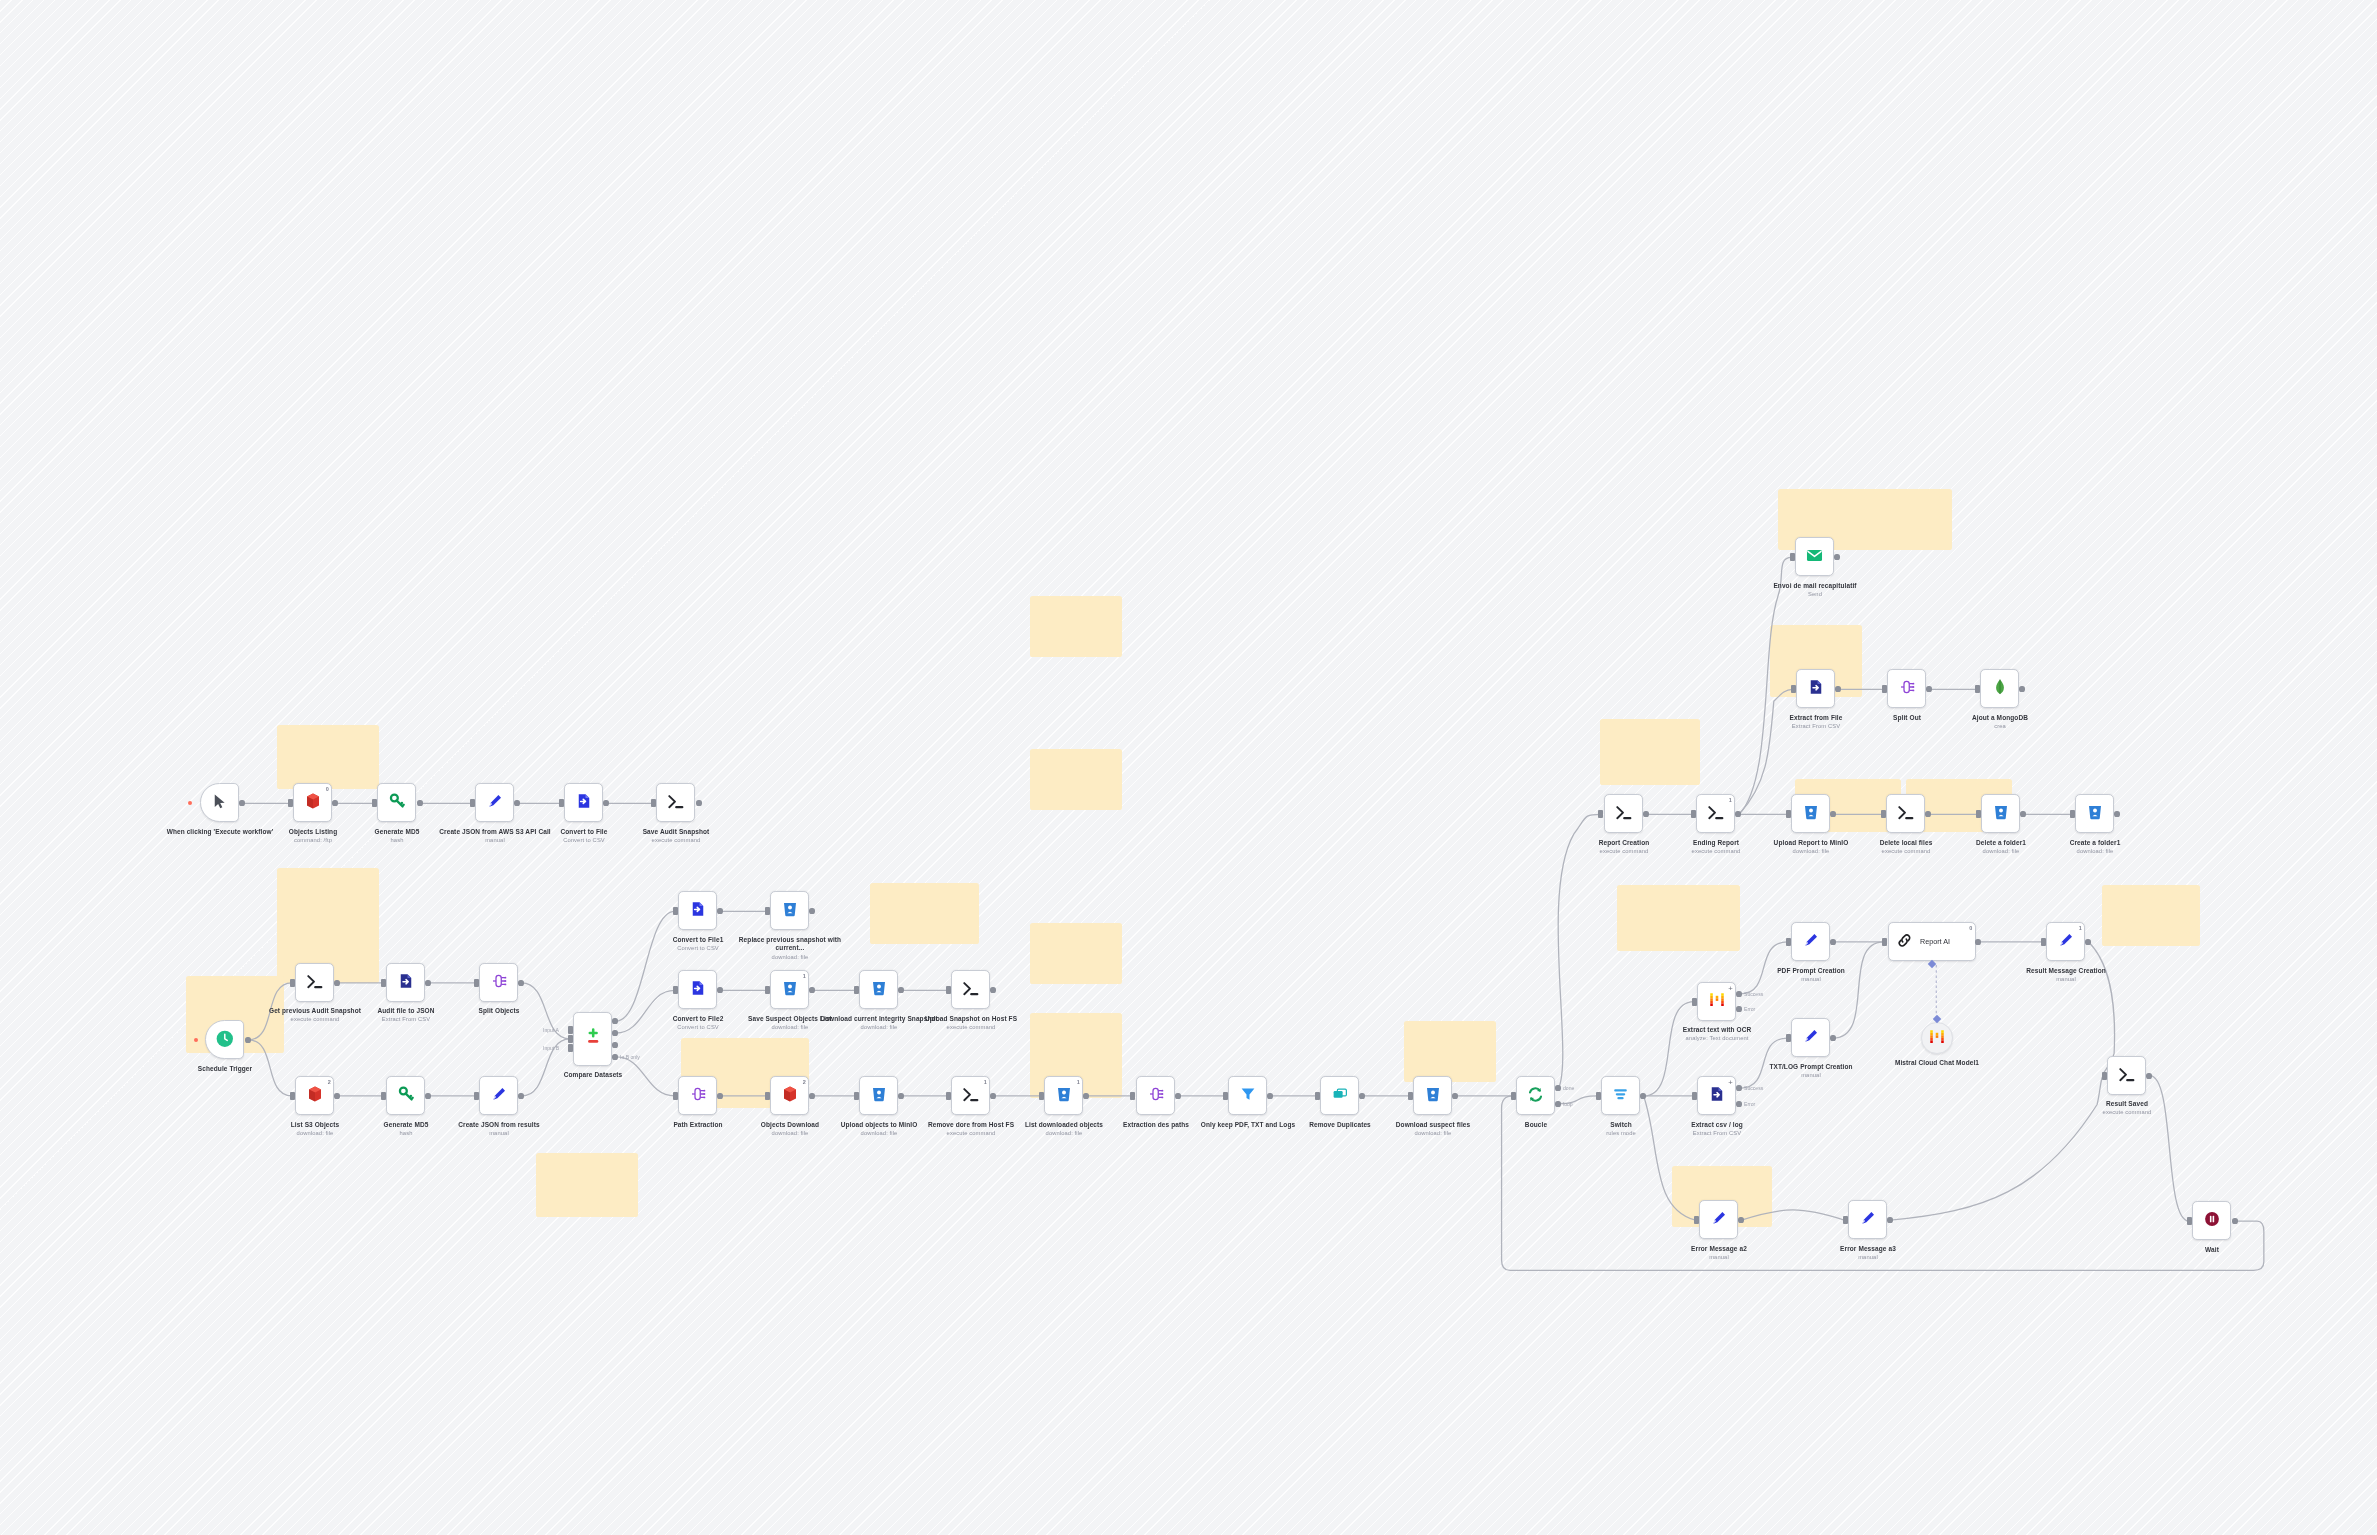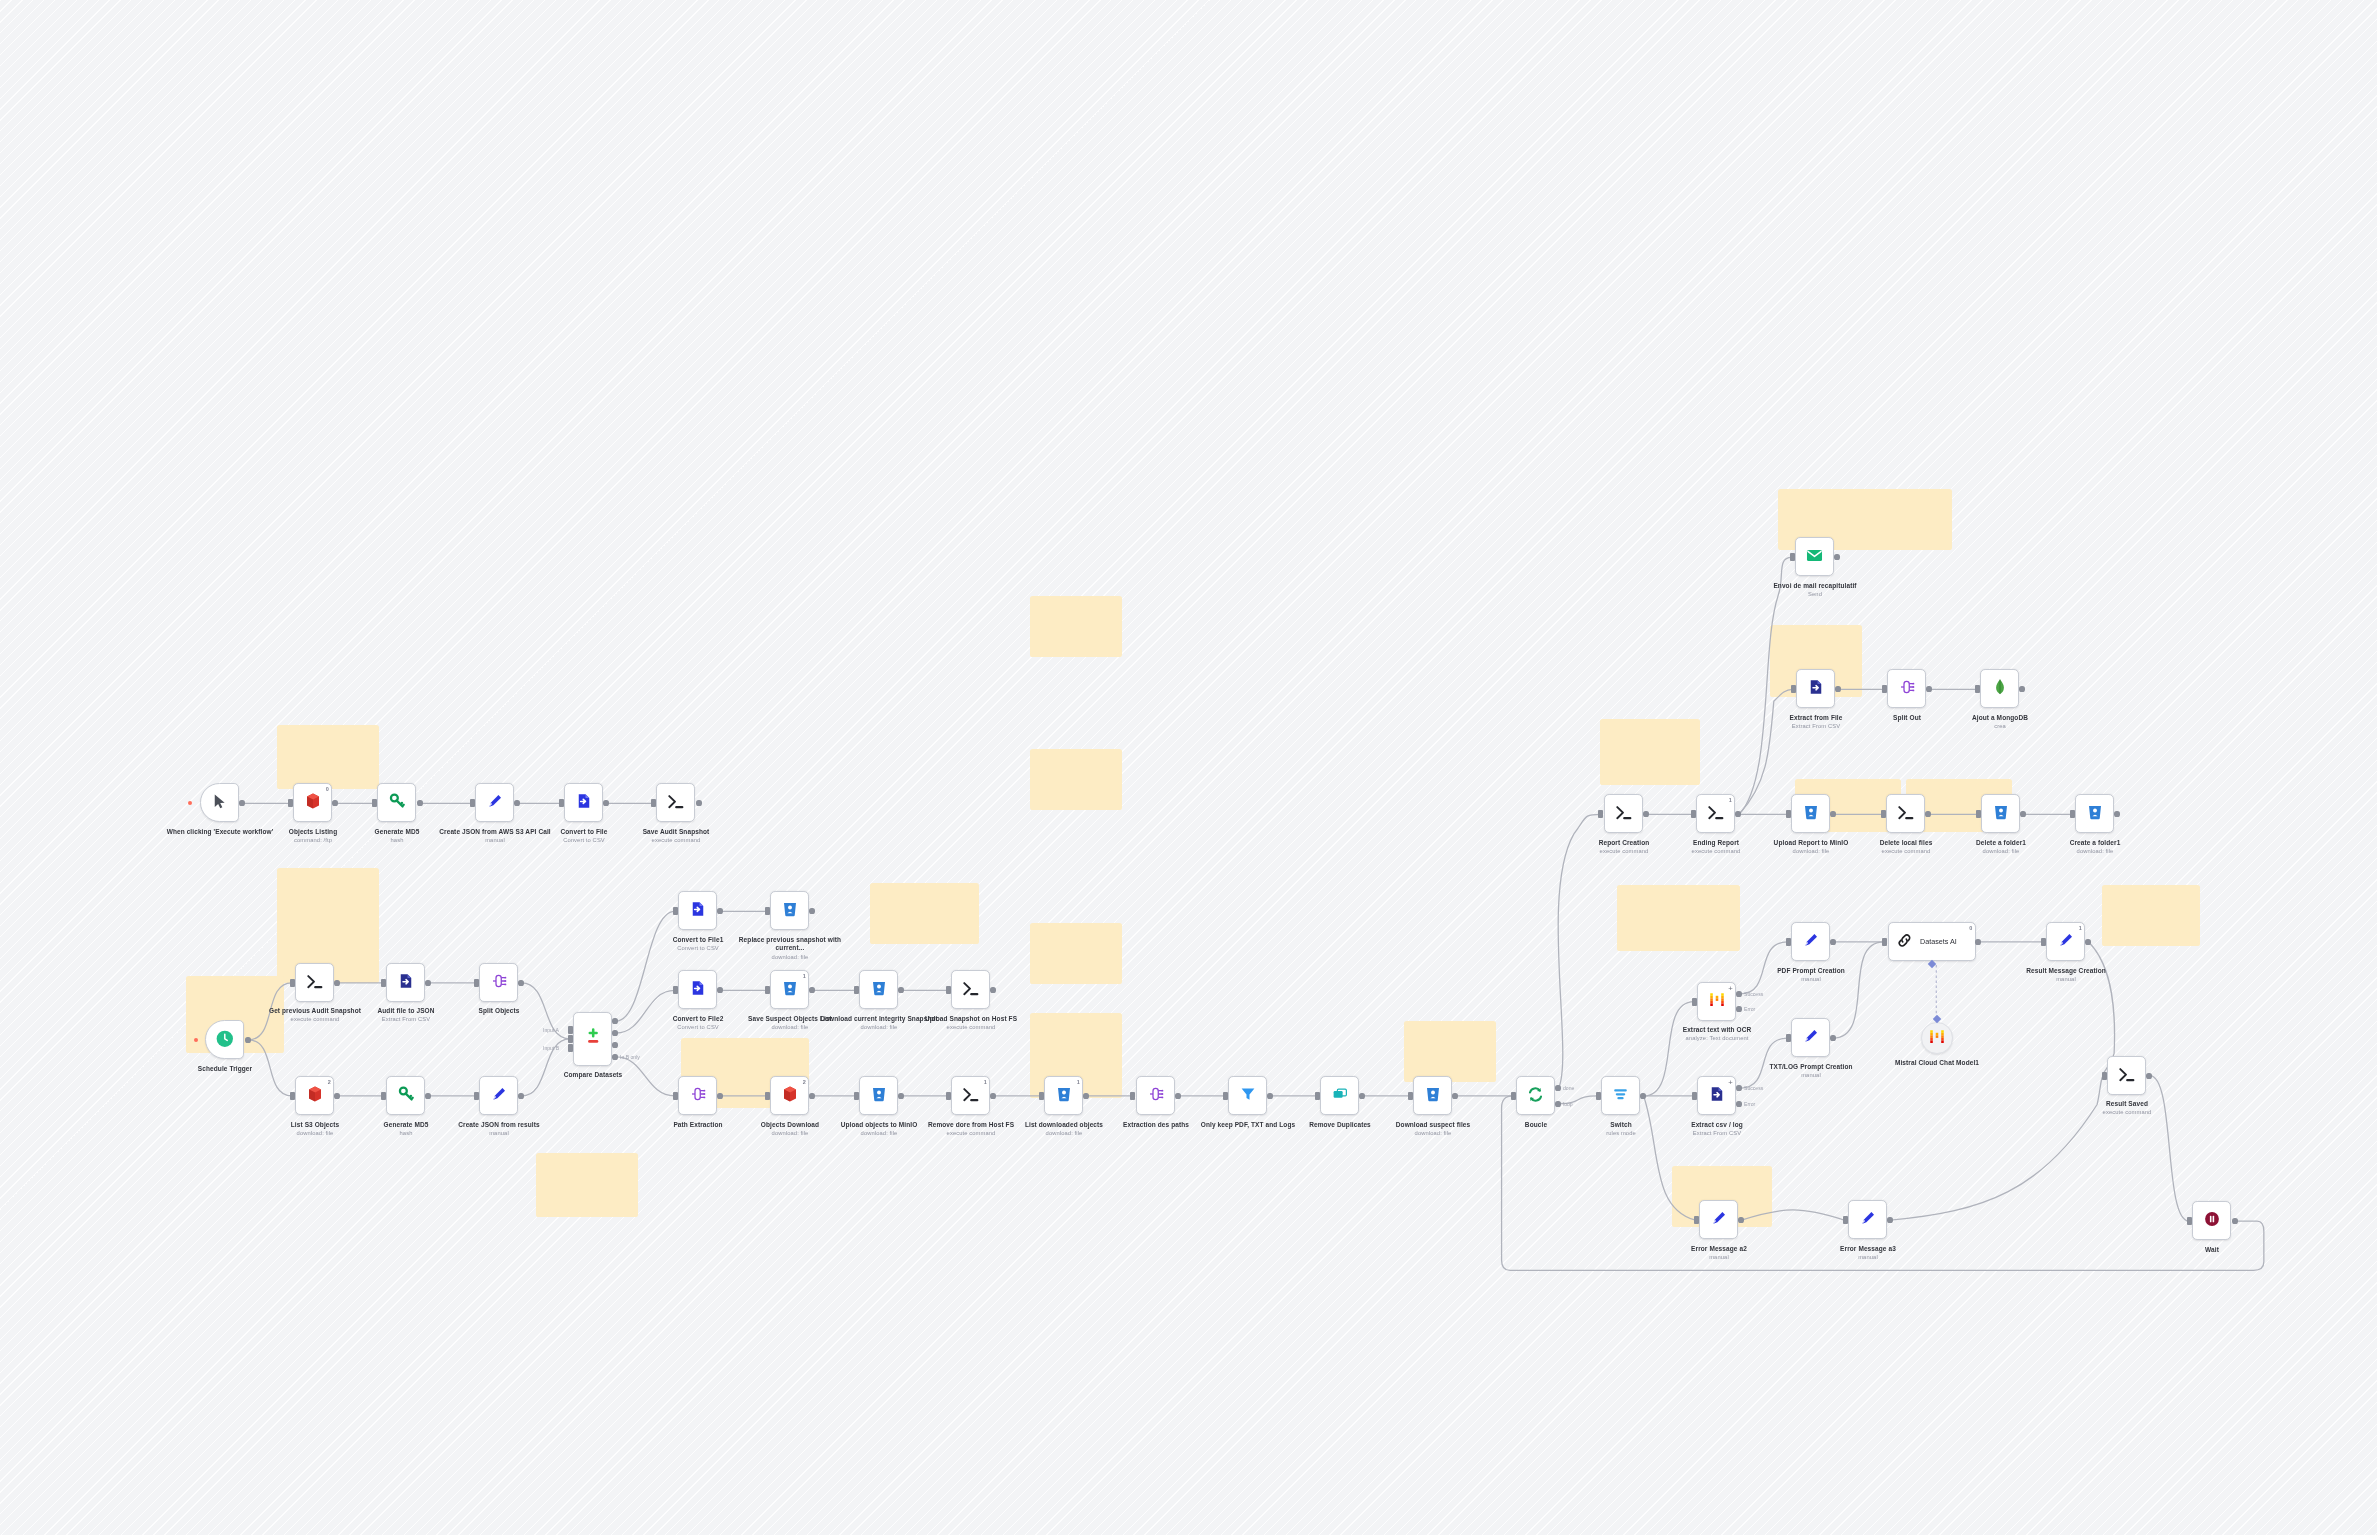--- a/index.html
+++ b/index.html
@@ -565,21 +565,21 @@
           </svg></span>
       </div>
       <div class="nlabel" style="left: 1811px; top: 1063px;">TXT/LOG Prompt Creation<span class="sub">manual</span></div>
       <div class="port in" style="left: 1789px; top: 1038px;"></div>
       <div class="port" style="left: 1833px; top: 1038px;"></div>
       <div class="node wide" style="left: 1932px; top: 942px;">
         <span class="glyph"><svg width="19" height="19" viewBox="0 0 24 24">
             <path d="M9.8 13.8 a3.6 3.6 0 0 1 0-5.1 l2.6-2.6 a3.6 3.6 0 0 1 5.1 5.1 l-1.2 1.2" stroke="#1f1f22" stroke-width="2" fill="none" stroke-linecap="round"></path>
             <path d="M14.2 10.2 a3.6 3.6 0 0 1 0 5.1 l-2.6 2.6 a3.6 3.6 0 0 1-5.1-5.1 l1.2-1.2" stroke="#1f1f22" stroke-width="2" fill="none" stroke-linecap="round"></path>
           </svg></span>
-        <span class="wlabel">Datasets AI</span>
+        <span class="wlabel">Report AI</span>
         <span class="badge">0</span>
       </div>
       <div class="nlabel" style="left: 1932px; top: 967px;"></div>
       <div class="port in" style="left: 1885px; top: 942px;"></div>
       <div class="port" style="left: 1978px; top: 942px;"></div>
       <div class="aiport" style="left: 1932px; top: 964px;"></div>
       <div class="node round" style="left: 1937px; top: 1038px;">
         <span class="glyph"><svg width="18" height="18" viewBox="0 0 24 24">
             <rect x="3" y="3" width="3.4" height="3.4" fill="#ffd800"></rect>
             <rect x="17.6" y="3" width="3.4" height="3.4" fill="#ffd800"></rect>

